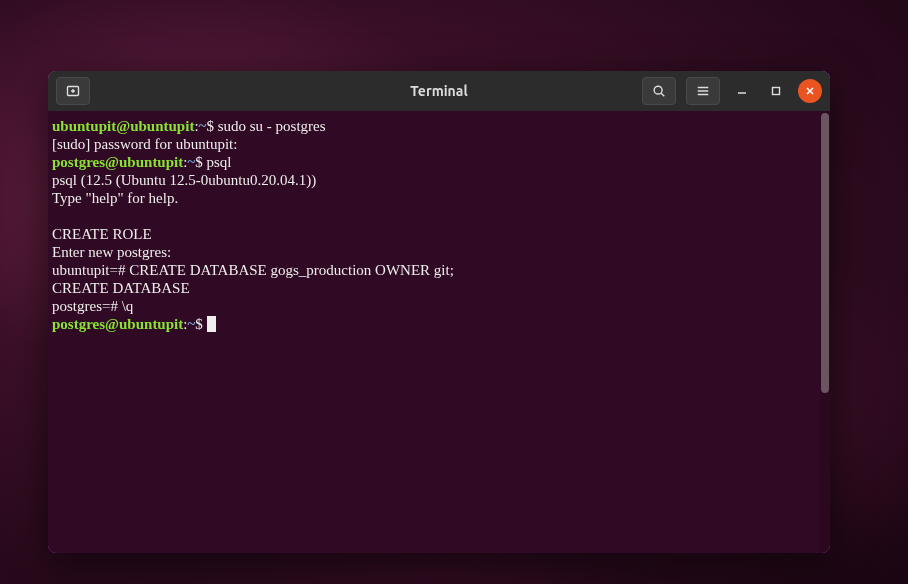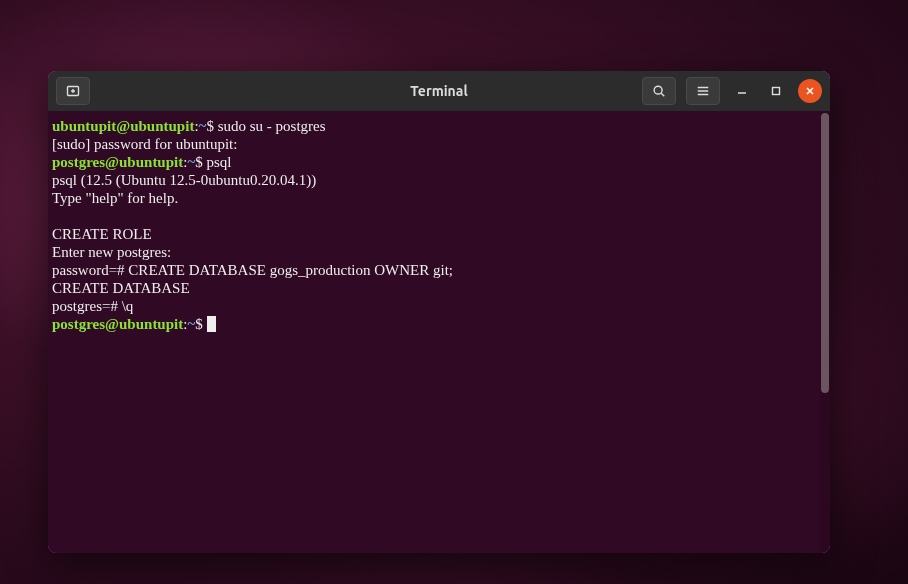--- a/index.html
+++ b/index.html
@@ -201,21 +201,21 @@
 
   <div class="terminal-body" id="terminal-body">
   <div class="line"><span class="prompt-user">ubuntupit@ubuntupit</span><span>:</span><span class="prompt-path">~</span><span>$ </span><span>sudo su - postgres</span></div>
       <div class="line">[sudo] password for ubuntupit:</div>
       <div class="line"><span class="prompt-user">postgres@ubuntupit</span><span>:</span><span class="prompt-path">~</span><span>$ </span><span>psql</span></div>
       <div class="line">psql (12.5 (Ubuntu 12.5-0ubuntu0.20.04.1))</div>
       <div class="line">Type "help" for help.</div>
       <div class="line"></div>
       <div class="line">CREATE ROLE</div>
       <div class="line">Enter new postgres:</div>
-      <div class="line">password=# CREATE DATABASE gogs_production OWNER git;</div>
+      <div class="line">ubuntupit=# CREATE DATABASE gogs_production OWNER git;</div>
       <div class="line">CREATE DATABASE</div>
       <div class="line">postgres=# \q</div>
       <div class="line"><span class="prompt-user">postgres@ubuntupit</span><span>:</span><span class="prompt-path">~</span><span>$ </span><span></span><span class="cursor"></span></div>
     </div>
   <div class="scrollbar-track">
     <div class="scrollbar-thumb"></div>
   </div>
 </div>
 
 </body></html>

